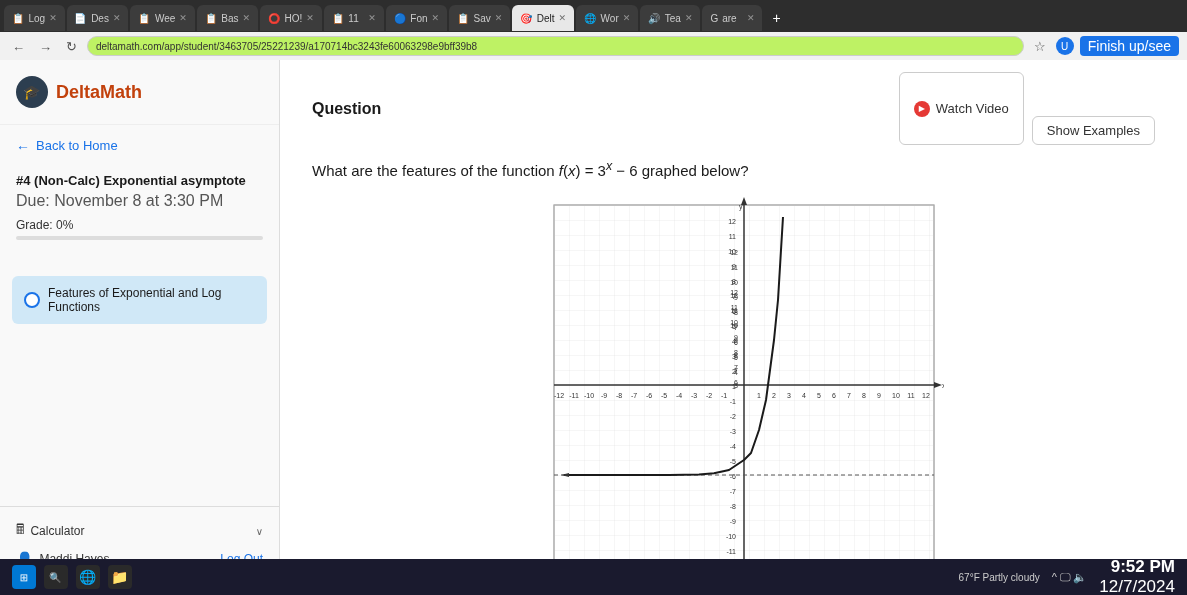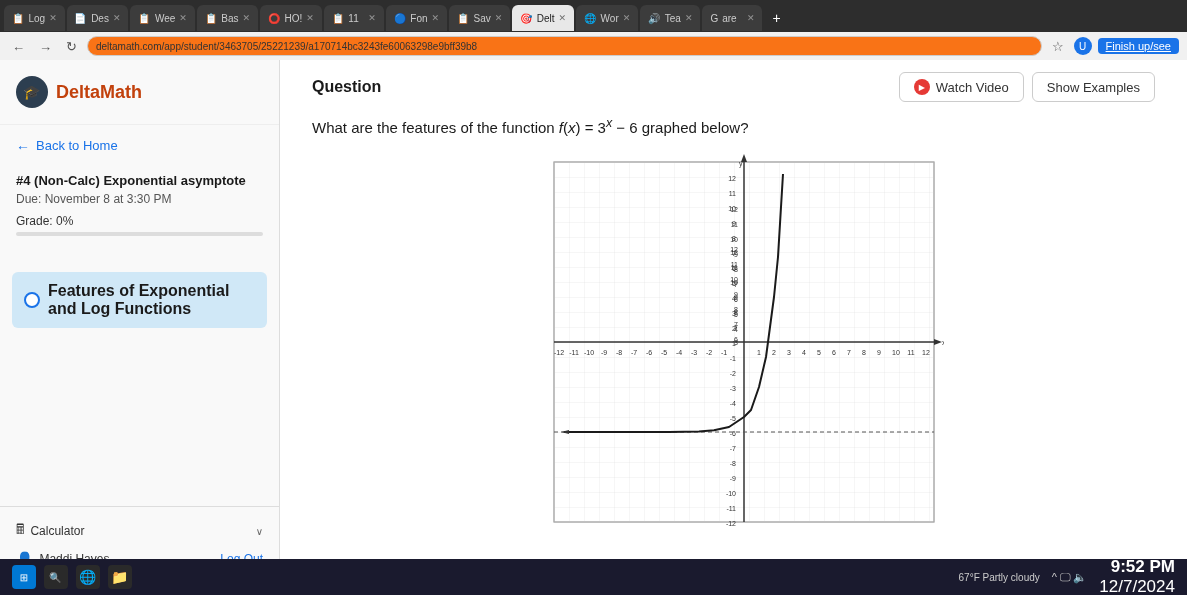--- a/index.html
+++ b/index.html
@@ -64,43 +64,42 @@
       background: none;
       border: none;
       cursor: pointer;
       font-size: 13px;
       color: #555;
       padding: 2px 4px;
     }
     .address-bar {
       flex: 1;
       height: 20px;
-      background: #f97316;
+      background: #bef264;
       border: 1px solid #ccc;
       border-radius: 10px;
       font-size: 10px;
       color: #333;
       padding: 0 8px;
       display: flex;
       align-items: center;
     }
     .nav-right {
       display: flex;
       gap: 6px;
       align-items: center;
     }
     .finish-btn {
       background: #1a73e8;
       color: white;
       border: none;
       border-radius: 4px;
-      font-size: 11px;
+      font-size: 14px;
       padding: 2px 8px;
       cursor: pointer;
-      text-decoration: underline;
     }
 
     
     .app-container {
       display: flex;
       height: calc(595px - 60px);
       background: white;
     }
 
     
@@ -151,21 +150,21 @@
     .assignment-info {
       padding: 8px 16px 12px;
     }
     .assignment-title {
       font-size: 13px;
       font-weight: bold;
       color: #1a1a1a;
       margin-bottom: 4px;
     }
     .assignment-due {
-      font-size: 12px;
+      font-size: 16px;
       color: #555;
       margin-bottom: 8px;
     }
     .grade-label {
       font-size: 12px;
       color: #333;
       margin-bottom: 4px;
     }
     .grade-bar {
       height: 4px;
@@ -185,23 +184,23 @@
     }
     .topic-circle {
       width: 16px;
       height: 16px;
       border-radius: 50%;
       border: 2px solid #1a73e8;
       background: white;
       flex-shrink: 0;
     }
     .topic-label {
-      font-size: 16px;
+      font-size: 12px;
       color: #1a1a1a;
-      font-weight: 700;
+      font-weight: 400;
     }
     .sidebar-bottom {
       margin-top: auto;
       border-top: 1px solid #ddd;
       padding: 12px 16px;
     }
     .calculator-row {
       display: flex;
       align-items: center;
       justify-content: space-between;
@@ -291,20 +290,21 @@
       font-size: 8px;
     }
     .show-examples-btn {
       background: white;
       border: 1px solid #ccc;
       border-radius: 6px;
       padding: 6px 14px;
       font-size: 13px;
       cursor: pointer;
       color: #333;
+      margin-top: 44px;
     }
     .question-text {
       font-size: 15px;
       color: #1a1a1a;
       margin-bottom: 12px;
       line-height: 1.5;
     }
     .question-text em {
       font-style: italic;
     }

